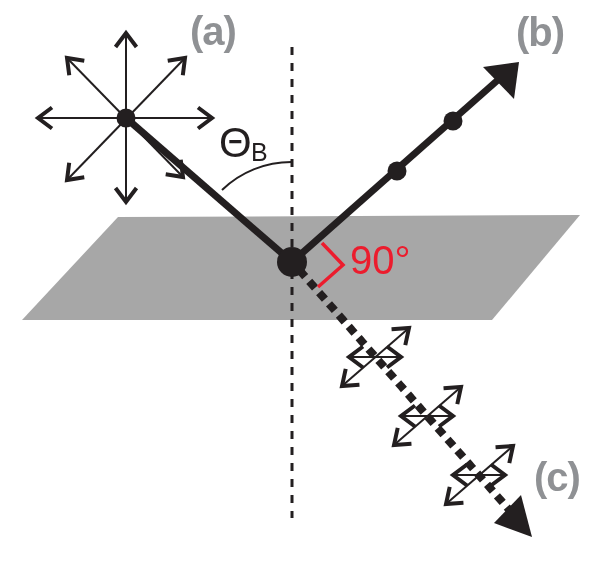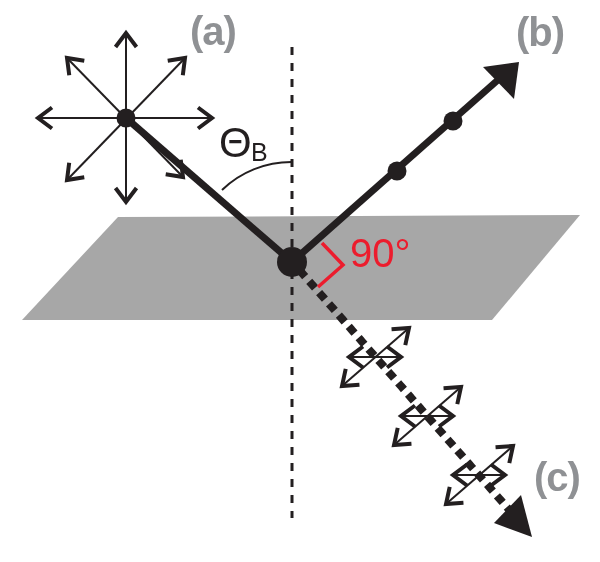--- a/index.html
+++ b/index.html
@@ -86,14 +86,14 @@
     <circle class="ink-fill" cx="292" cy="262" r="15"></circle>
   </svg>
 
   <div class="panel-label" style="left:190px;top:11px;">(a)</div>
   <div class="panel-label" style="left:516px;top:12px;">(b)</div>
   <div class="panel-label" style="left:534px;top:457px;">(c)</div>
 
   <div class="theta-symbol" style="left:219px;top:122px;">Θ</div>
   <div class="theta-subscript" style="left:251px;top:140px;">B</div>
 
-  <div class="angle-90-label" style="left:350px;top:233px;">90°</div>
+  <div class="angle-90-label" style="left:350px;top:240px;">90°</div>
 </div>
 
 </body></html>

